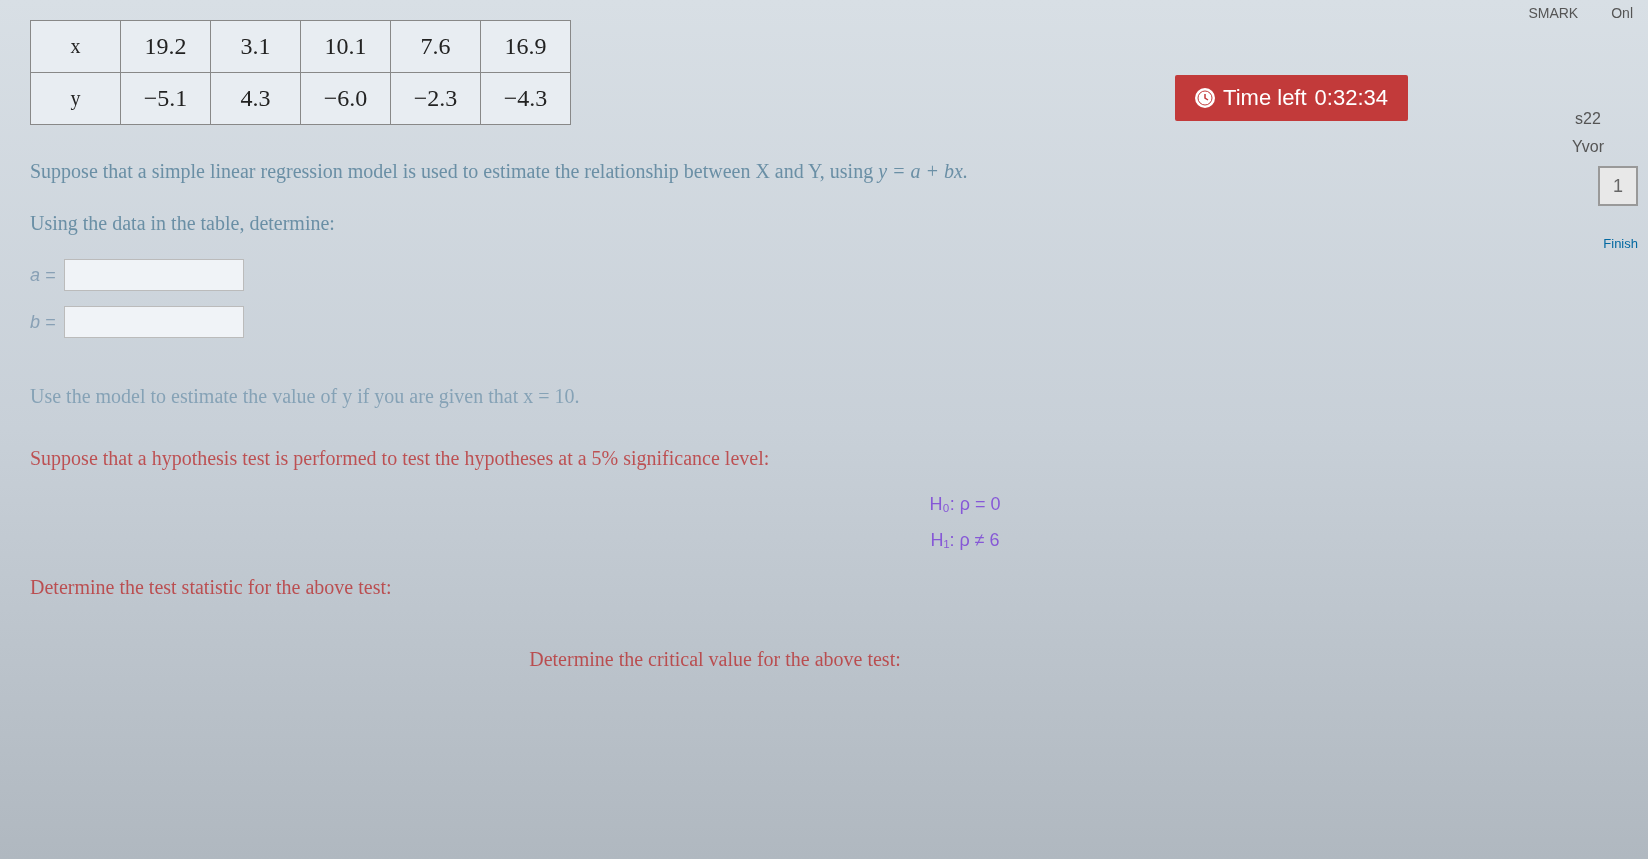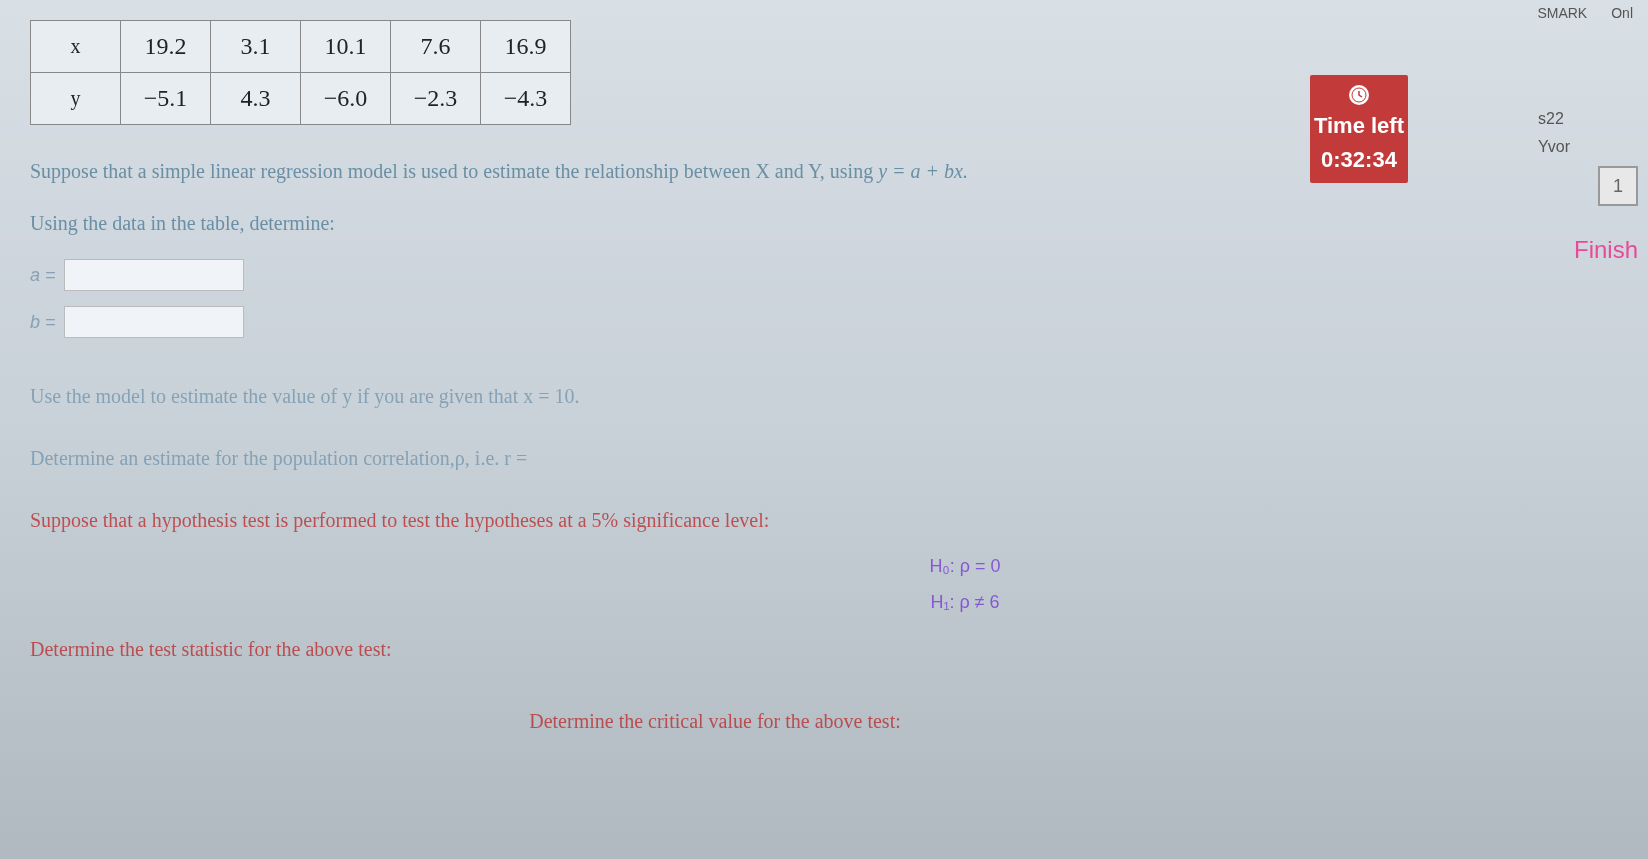--- a/index.html
+++ b/index.html
@@ -98,28 +98,27 @@
       opacity: 0.7;
       padding-left: 500px;
     }
     
     .timer-badge {
       position: absolute;
       top: 75px;
       right: 240px;
       background: #c23a3a;
       color: white;
-      padding: 10px 4px;
+      padding: 10px 20px;
       font-size: 22px;
-      font-weight: bold;
+      font-weight: normal;
       display: flex;
       align-items: center;
       gap: 8px;
       border-radius: 2px;
-      flex-direction: column;
     }
     
     .timer-icon {
       width: 20px;
       height: 20px;
       background: white;
       border-radius: 50%;
       display: flex;
       align-items: center;
       justify-content: center;
@@ -134,49 +133,49 @@
       width: 120px;
       height: 100%;
       padding: 10px;
     }
     
     .top-bar-items {
       position: absolute;
       top: 0;
       right: 10px;
       display: flex;
-      gap: 24px;
+      gap: 33px;
       font-size: 14px;
       color: #555;
       padding: 5px;
     }
     
     .sidebar-text {
       font-size: 16px;
       color: #555;
       margin: 10px 0;
-      text-align: left;
+      text-align: center;
     }
     
     .nav-box {
       width: 40px;
       height: 40px;
       border: 2px solid #999;
       background: #e8e8e8;
       display: flex;
       align-items: center;
       justify-content: center;
       font-size: 18px;
       color: #666;
       margin: 10px 0 10px auto;
     }
     
     .finish-text {
-      font-size: 24px;
-      color: #ec4899;
+      font-size: 13px;
+      color: #0369a1;
       text-align: right;
       margin-top: 30px;
     }
     
     .italic-var {
       font-style: italic;
     }
   </style>
 </head>
 <body>
@@ -241,21 +240,20 @@
     <input type="text" class="input-field" style="">
   </div>
 
   <div class="input-row">
     <span class="input-label">b =</span>
     <input type="text" class="input-field" style="">
   </div>
 
   <p class="question-text faded" style="margin-top: 42px;">Use the model to estimate the value of y if you are given that x = 10.</p>
 
-  <p class="question-text faded" style="margin-top: 30px;">Determine an estimate for the population correlation,ρ, i.e. r =</p>
 
   <p class="question-text very-faded" style="margin-top: 30px;">Suppose that a hypothesis test is performed to test the hypotheses at a 5% significance level:</p>
 
   <p class="hypothesis-text">H₀: ρ = 0</p>
   <p class="hypothesis-text">H₁: ρ ≠ 6</p>
 
   <p class="question-text very-faded" style="margin-top: 20px;">Determine the test statistic for the above test:</p>
 
   <p class="question-text very-faded" style="margin-top: 40px; text-align: center;">Determine the critical value for the above test:</p>
 

